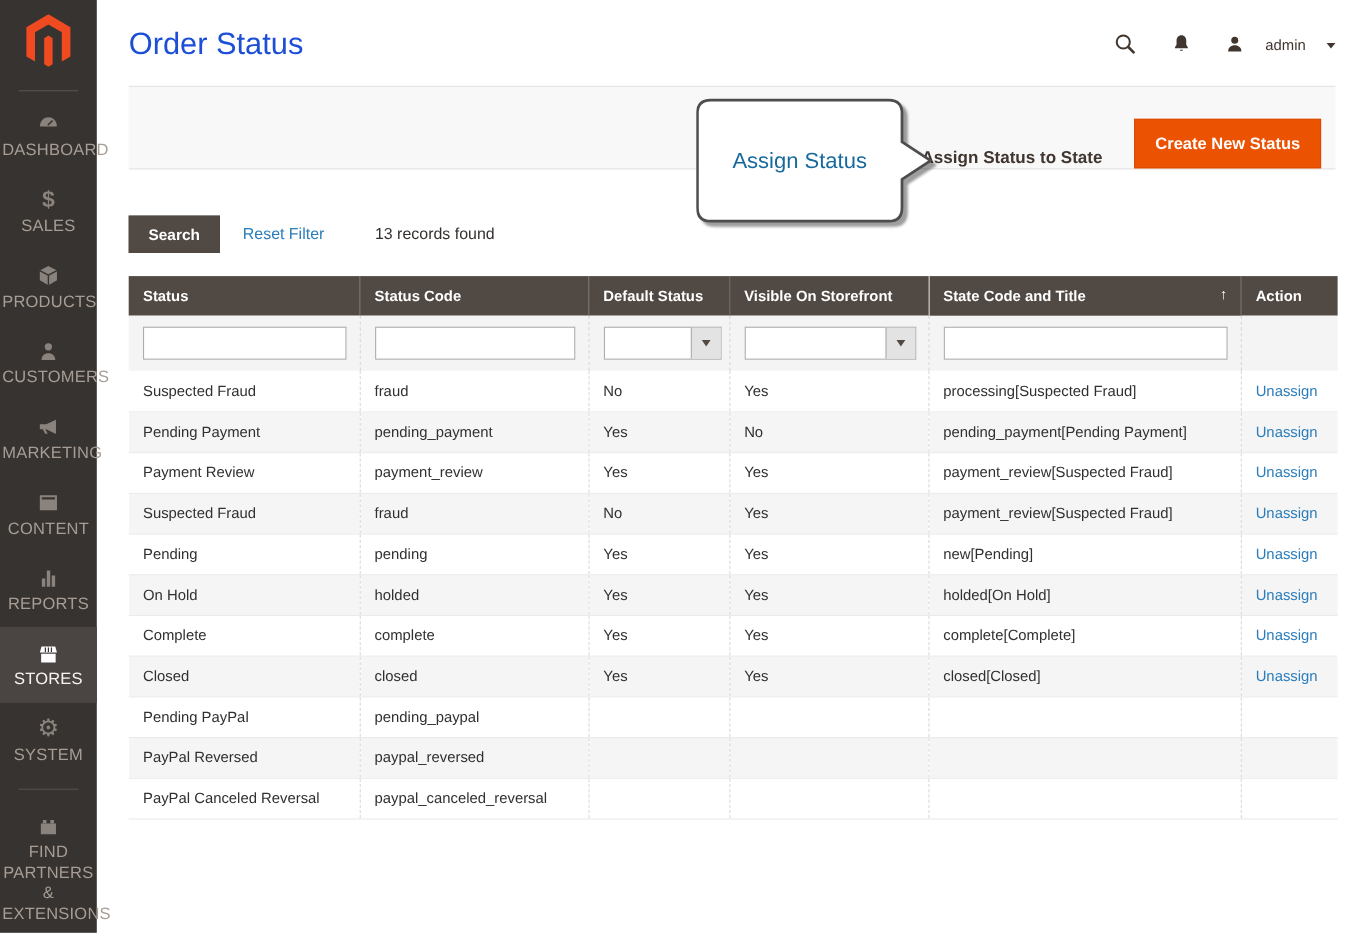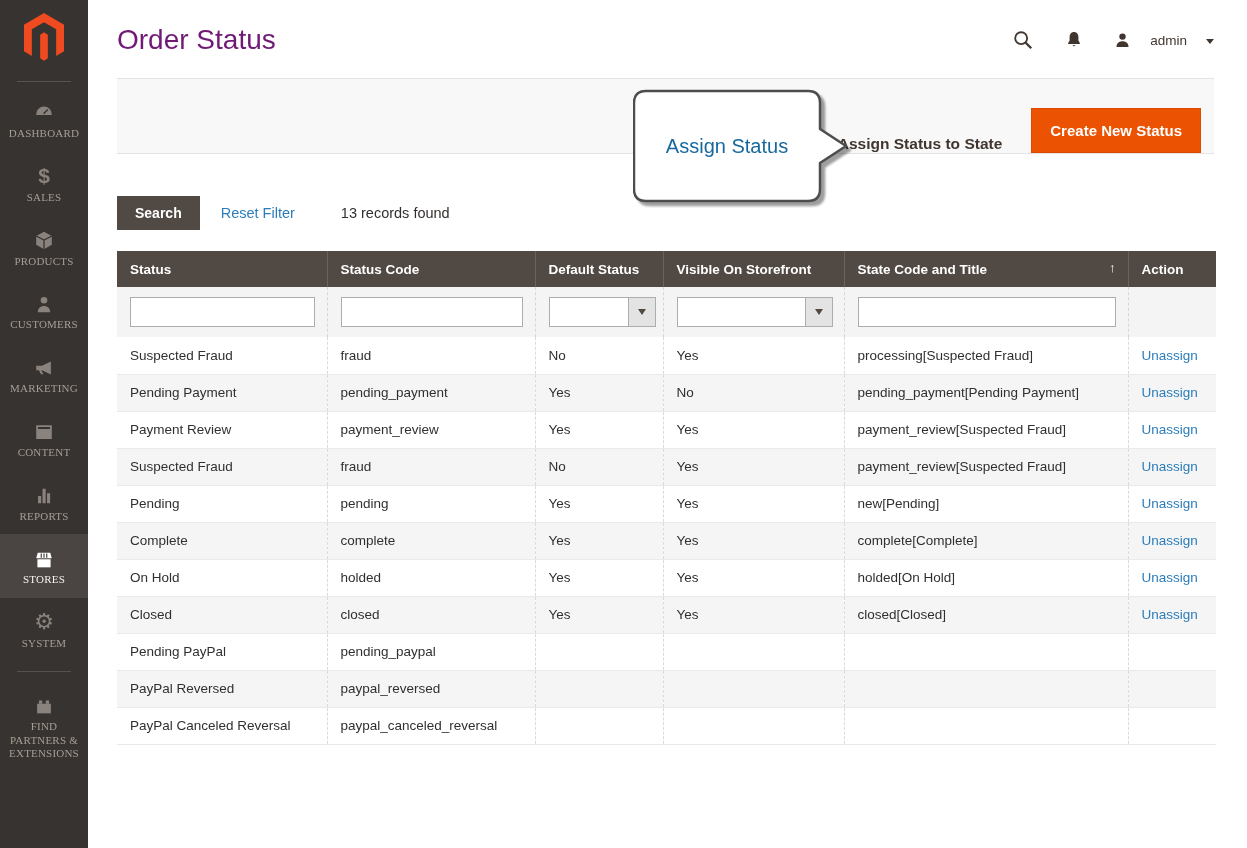--- a/index.html
+++ b/index.html
@@ -7,31 +7,31 @@
     font-family:"Liberation Sans","DejaVu Sans",sans-serif; }
 
   
   .sidebar { position:fixed; left:0; top:0; width:88px; height:848px; background:#373330; z-index:10; }
   .logo-wrap { padding:13px 0 0; text-align:center; }
   .logo-divider { height:1px; background:#59534e; margin:14px 17px 6px; }
   .menu-item { text-align:center; padding:12px 2px 11px; cursor:pointer; }
   .menu-item.active { background:#4a4542; }
   .menu-icon { display:block; height:24px; line-height:24px; color:#8a837d; font-size:21px; }
   .menu-icon svg { vertical-align:middle; }
-  .menu-label { display:block; margin-top:3px; font-size:11px; letter-spacing:.2px; color:#a79d95; line-height:1.25;font-family:Liberation Serif, serif; }
+  .menu-label { display:block; margin-top:3px; font-size:15px; letter-spacing:.2px; color:#a79d95; line-height:1.25; }
   .menu-item.active .menu-label { color:#f7f3ef; }
   .menu-item.active .menu-icon { color:#fff; }
   .nav-divider { height:1px; background:#55504b; margin:9px 17px; }
 
   
   .main { margin-left:88px; position:relative; height:848px; background:#fff; }
 
   .page-header { display:flex; align-items:center; justify-content:space-between;
     padding:24px 33px 22px 29px; }
-  .page-title { font-size:28px; font-weight:400; color:#701a75; }
+  .page-title { font-size:28px; font-weight:400; color:#1d4ed8; }
   .header-actions { display:flex; align-items:center; gap:30px; }
   .hdr-icon-btn { cursor:pointer; display:flex; align-items:center; }
   .admin-menu { display:flex; align-items:center; gap:19px; cursor:pointer; }
   .admin-name { font-size:13.5px; color:#41362f; }
   .caret-down { width:0; height:0; border-left:4px solid transparent; border-right:4px solid transparent; border-top:5px solid #41362f; margin-top:2px; }
 
   .page-actions { margin:0 33px 0 29px; height:76px; background:#f8f8f8;
     border-top:1px solid #e3e3e3; border-bottom:1px solid #e3e3e3;
     display:flex; align-items:flex-end; justify-content:flex-end; gap:29px; padding-right:13px; }
   .assign-state-btn { font-size:15.5px; font-weight:600; color:#41362f; background:none; border:none; cursor:pointer;
@@ -282,36 +282,36 @@
         </tr>
         <tr>
           <td>Pending</td>
           <td>pending</td>
           <td>Yes</td>
           <td>Yes</td>
           <td>new[Pending]</td>
           <td><a href="#" class="action-link">Unassign</a></td>
         </tr>
         <tr>
+          <td>On Hold</td>
+          <td>holded</td>
+          <td>Yes</td>
+          <td>Yes</td>
+          <td>holded[On Hold]</td>
+          <td><a href="#" class="action-link">Unassign</a></td>
+        </tr>
+        <tr>
           <td>Complete</td>
           <td>complete</td>
           <td>Yes</td>
           <td>Yes</td>
           <td>complete[Complete]</td>
           <td><a href="#" class="action-link">Unassign</a></td>
         </tr>
         <tr>
-          <td>On Hold</td>
-          <td>holded</td>
-          <td>Yes</td>
-          <td>Yes</td>
-          <td>holded[On Hold]</td>
-          <td><a href="#" class="action-link">Unassign</a></td>
-        </tr>
-        <tr>
           <td>Closed</td>
           <td>closed</td>
           <td>Yes</td>
           <td>Yes</td>
           <td>closed[Closed]</td>
           <td><a href="#" class="action-link">Unassign</a></td>
         </tr>
         <tr>
           <td>Pending PayPal</td>
           <td>pending_paypal</td>

